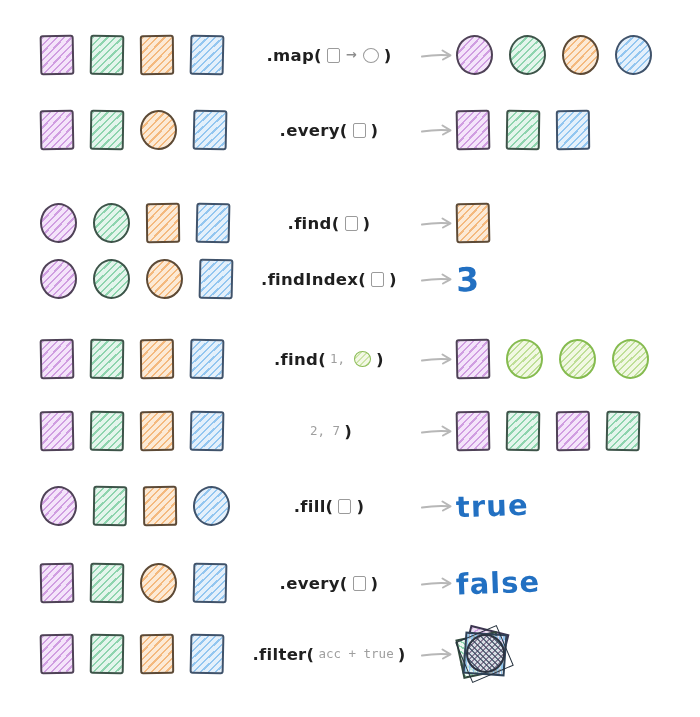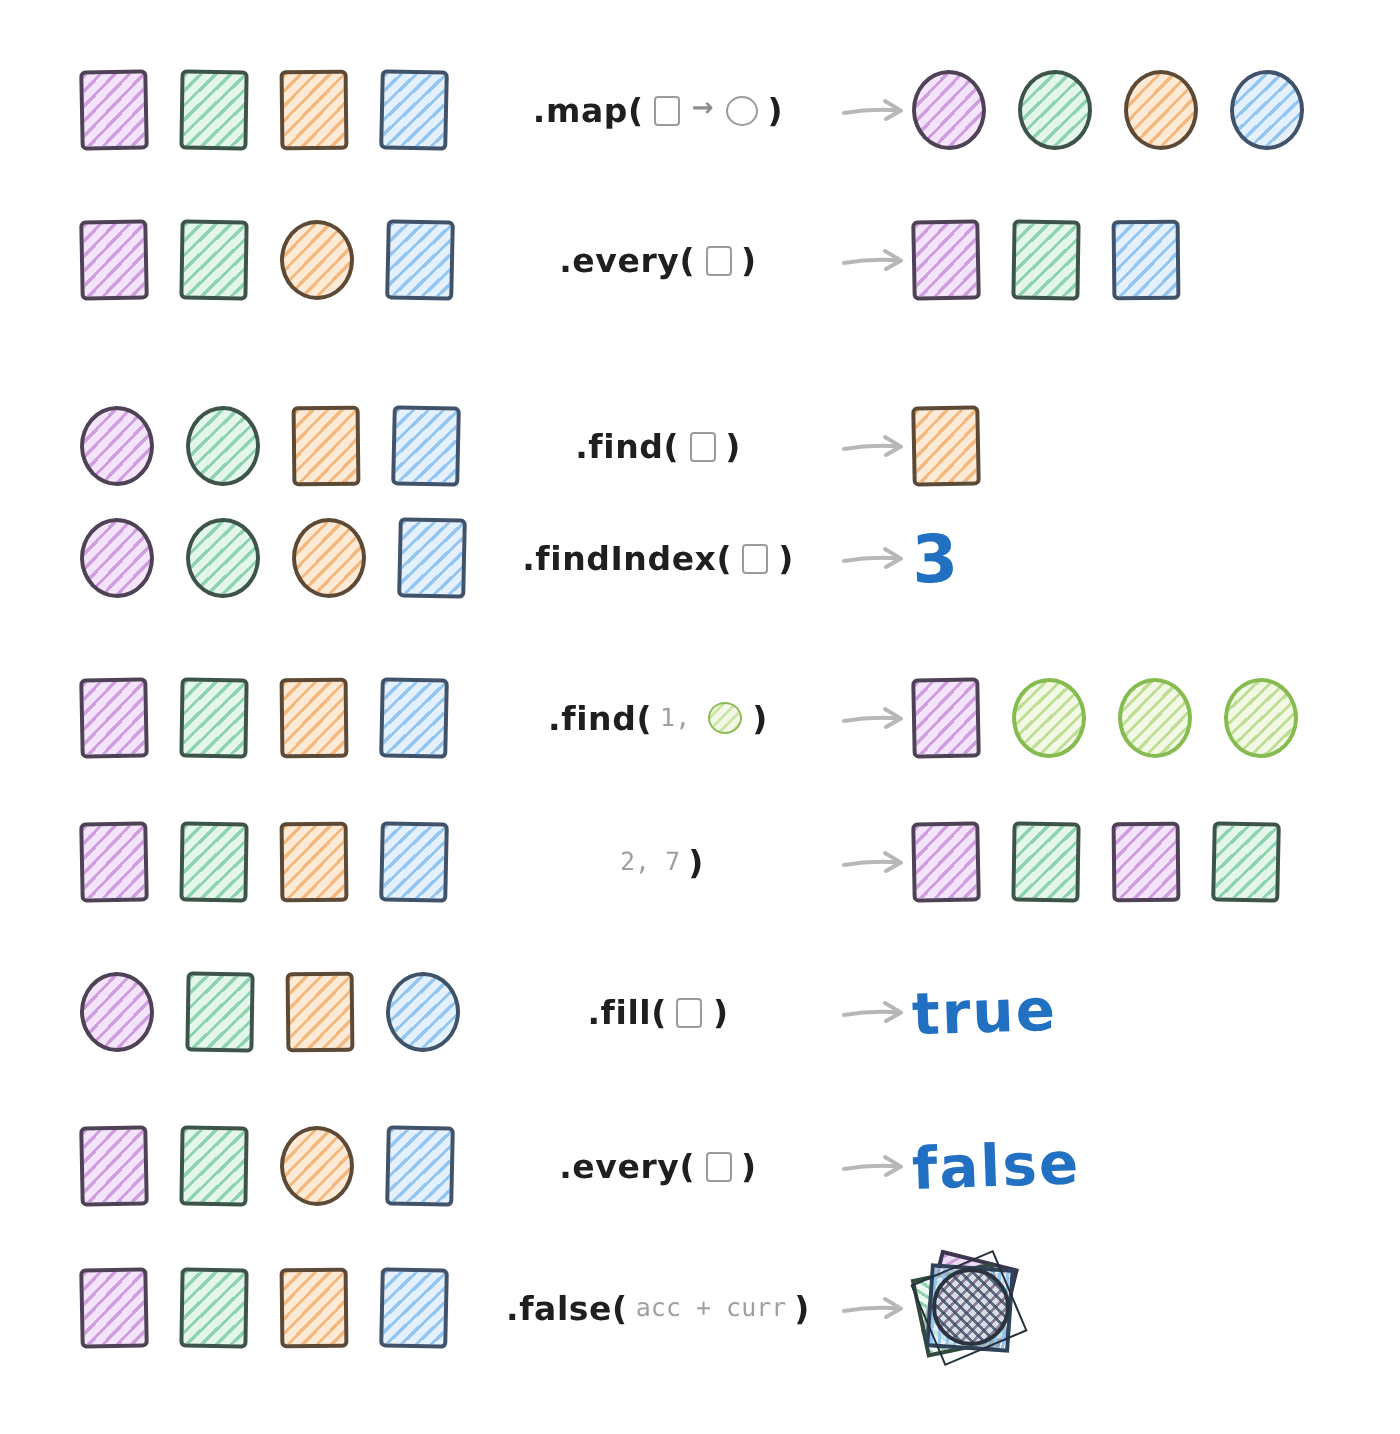--- a/index.html
+++ b/index.html
@@ -255,22 +255,22 @@
       </div>
     </div>
     <div class="row" style="top: 631px;">
       <div class="zone-input">
         <span class="shape square purple"></span>
         <span class="shape square green"></span>
         <span class="shape square orange"></span>
         <span class="shape square blue"></span>
       </div>
       <div class="zone-label">
-        <span class="method">.false(</span>
-        <span class="param-text">acc + curr</span>
+        <span class="method">.filter(</span>
+        <span class="param-text">acc + true</span>
         <span class="method">)</span>
       </div>
       <div class="zone-arrow">
         <svg width="34" height="18" viewBox="0 0 34 18">
           <path d="M2 10.5 C 11 9, 20 8.6, 29 9.2" stroke="#b7b7b7" stroke-width="2" fill="none" stroke-linecap="round"></path>
           <path d="M22.5 4.5 L30.5 9.3 L23 13.5" stroke="#b7b7b7" stroke-width="2" fill="none" stroke-linecap="round" stroke-linejoin="round"></path>
         </svg>
       </div>
       <div class="zone-result">
         <div class="blob">

